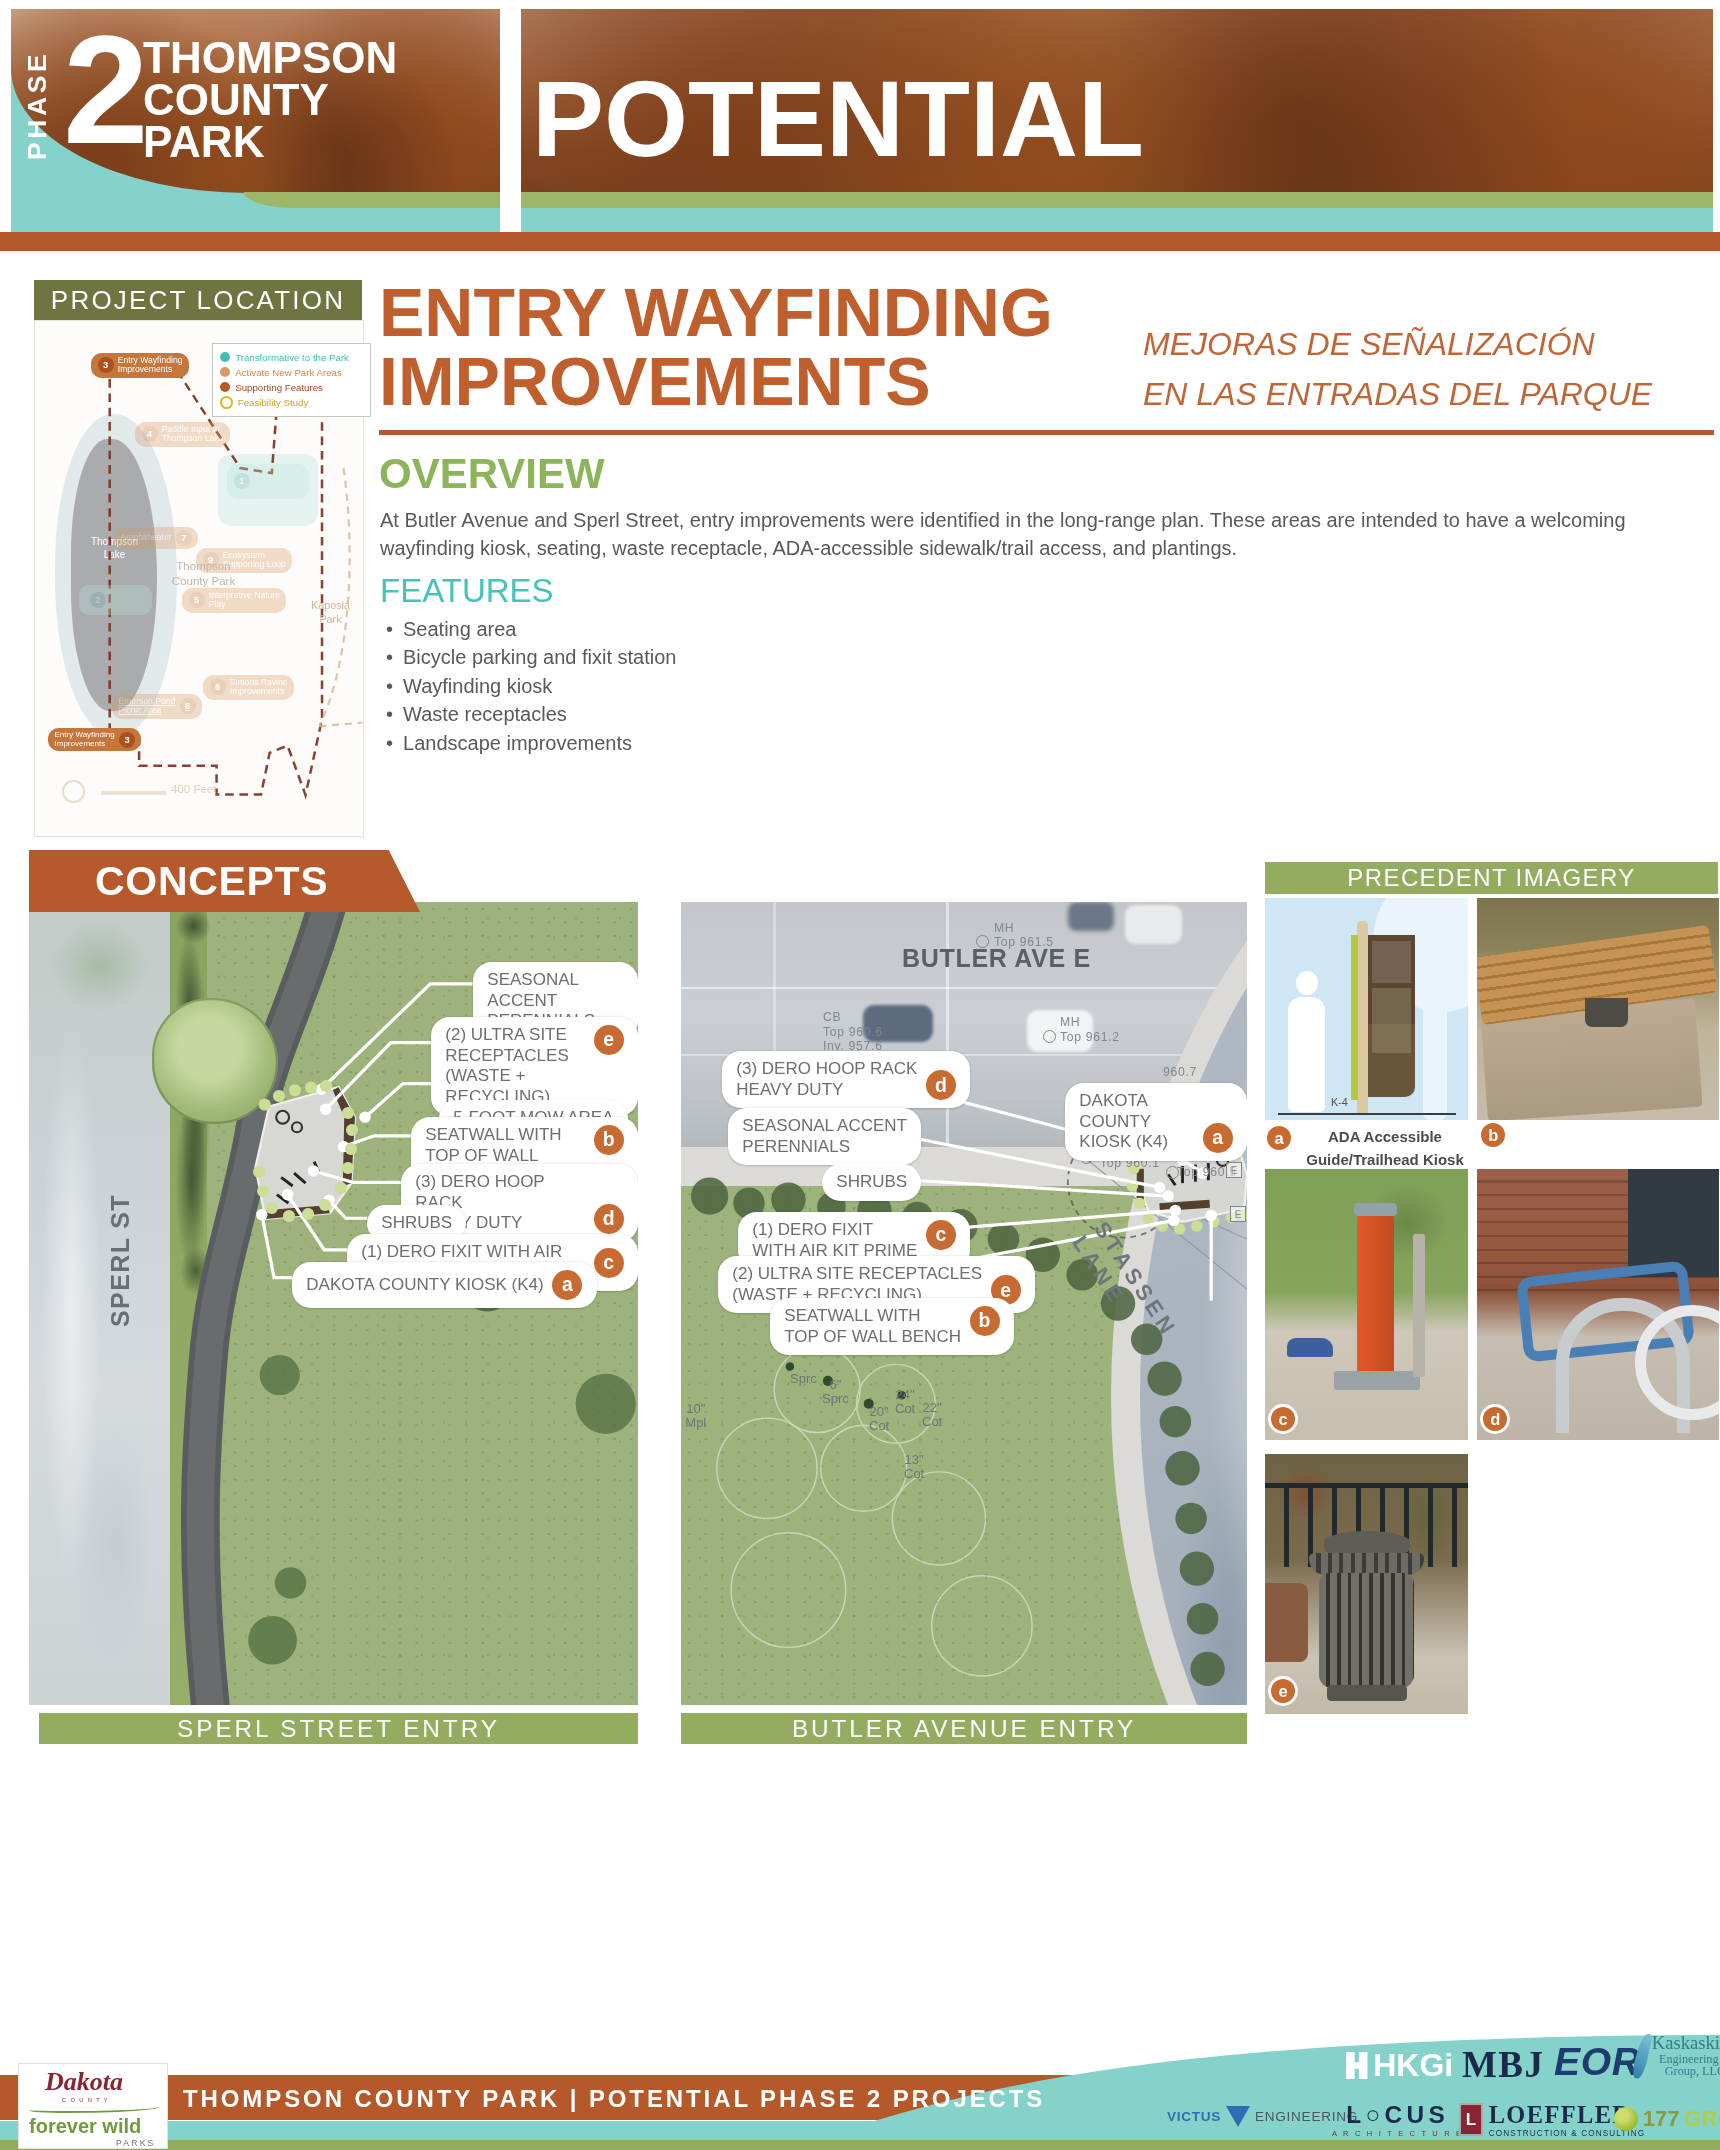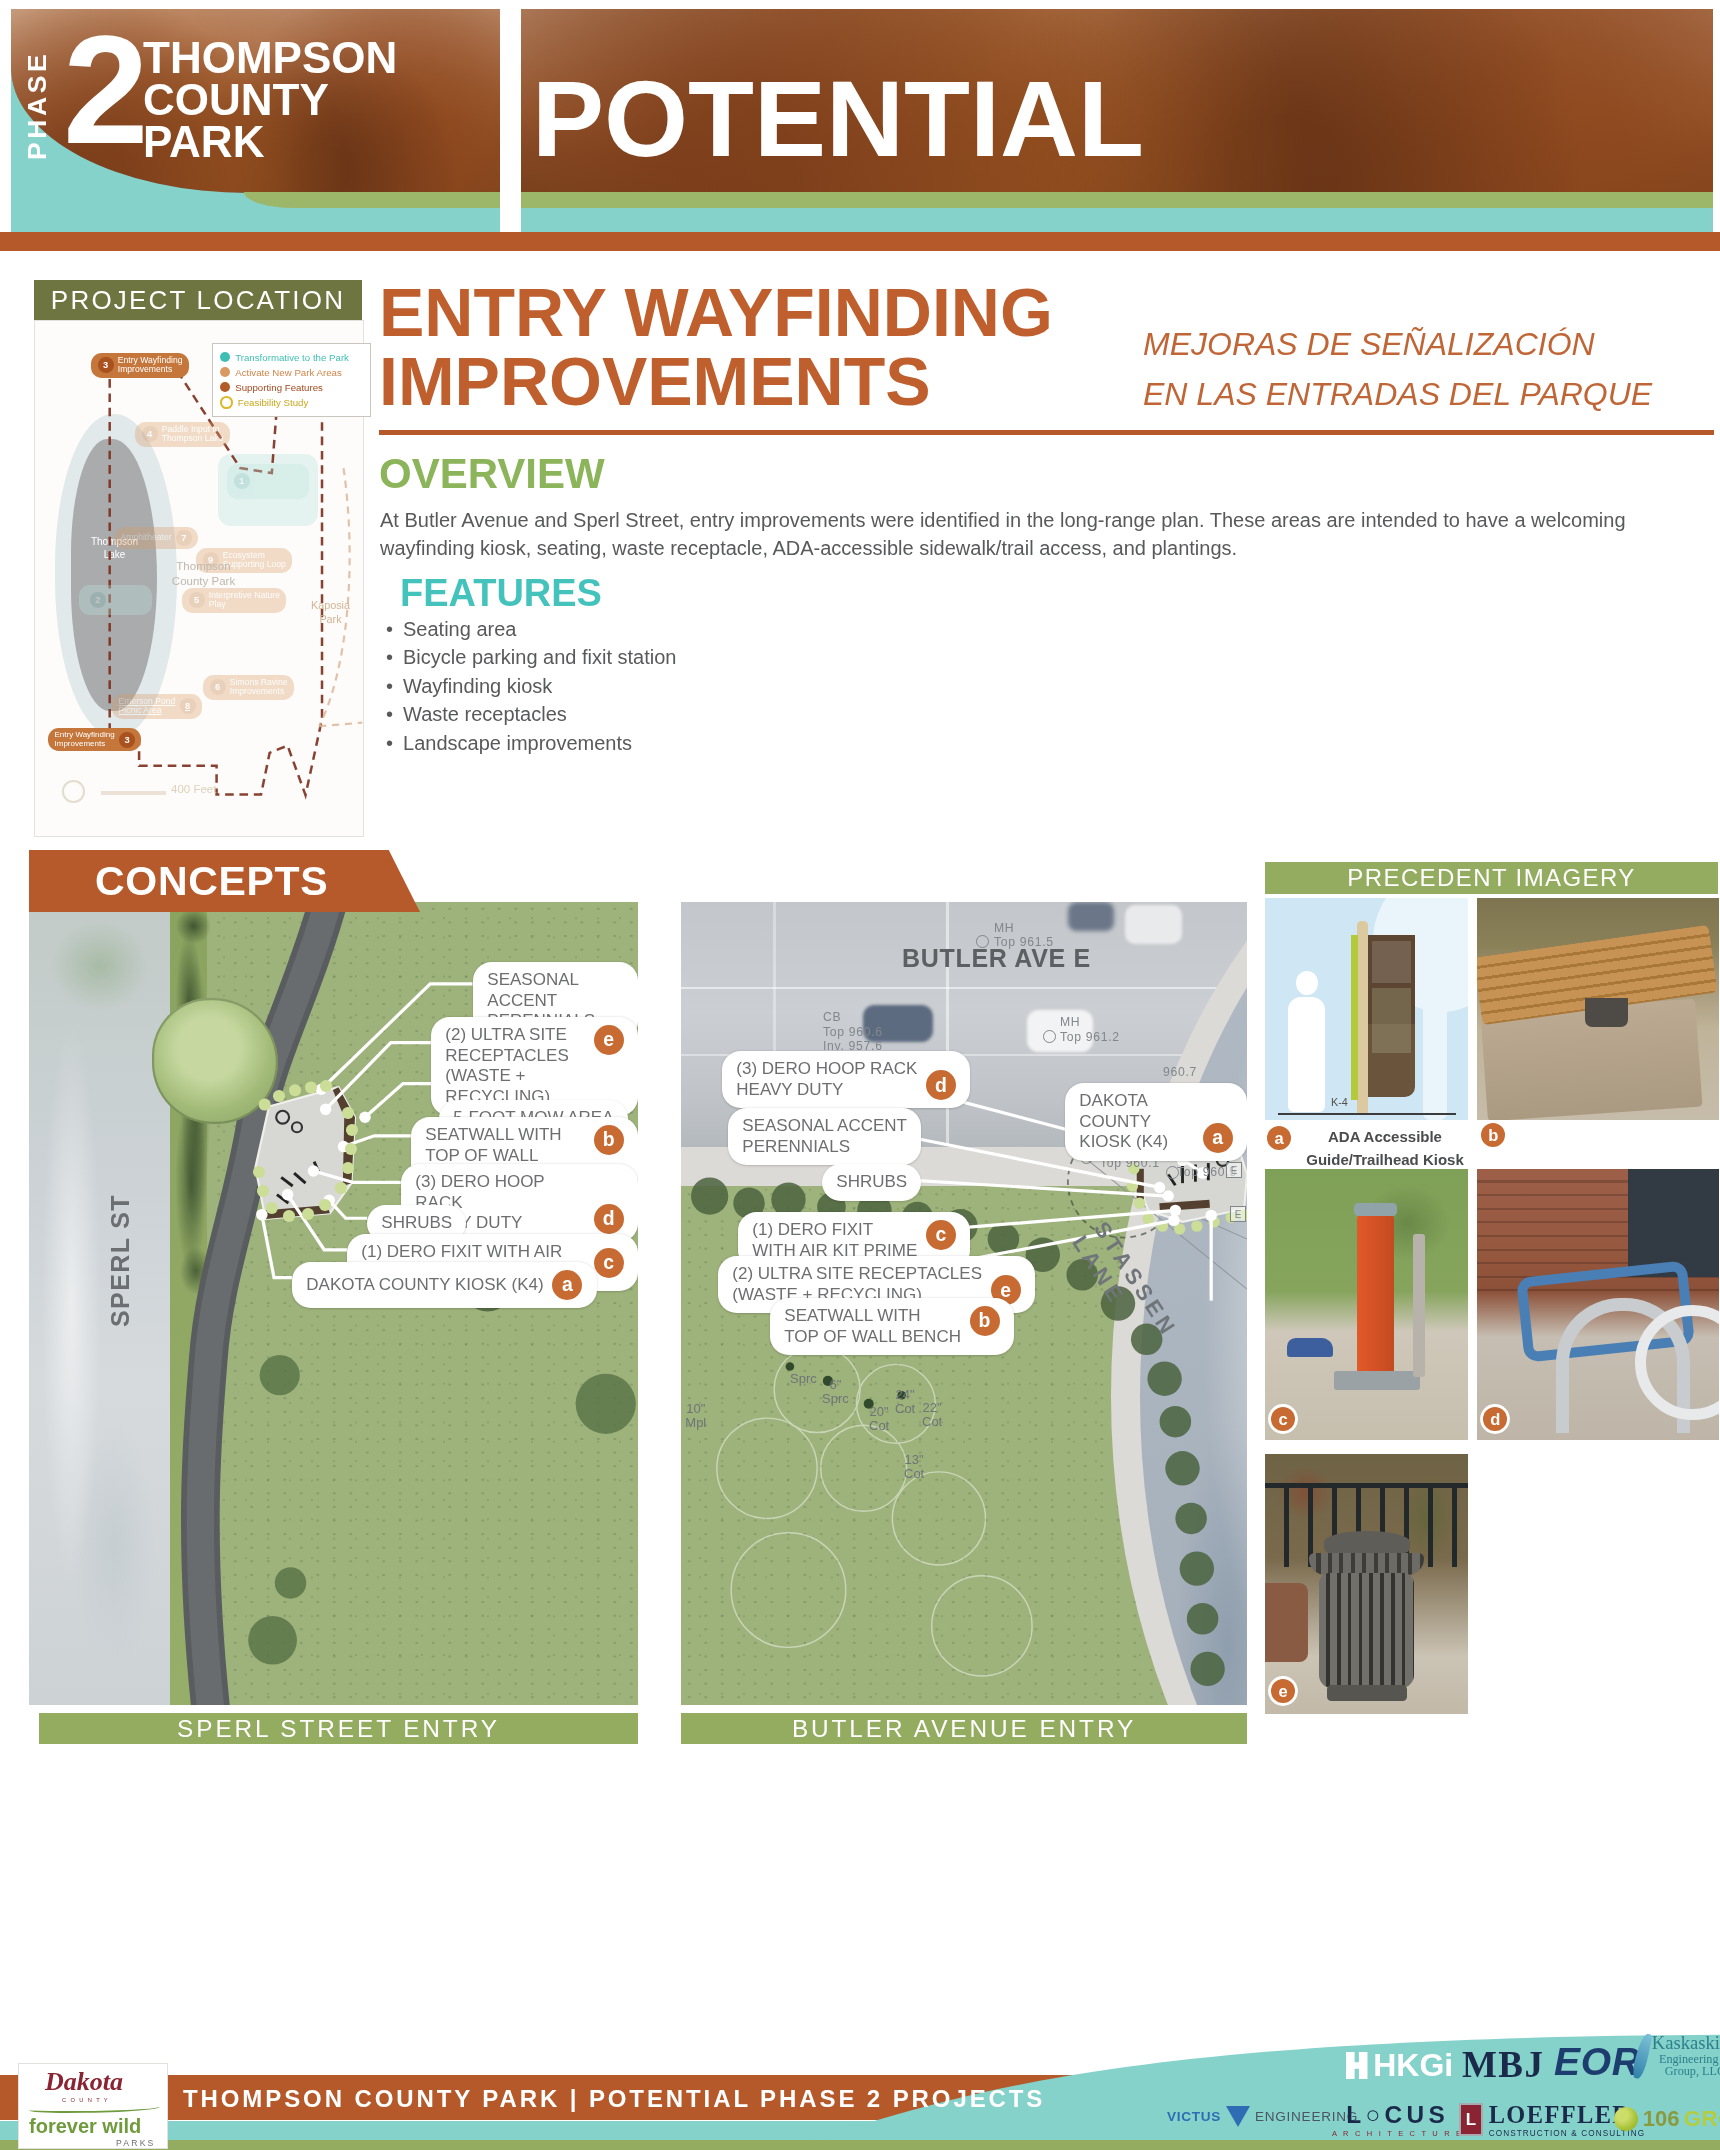--- a/index.html
+++ b/index.html
@@ -185,21 +185,21 @@
   </div>
   <div class="a" style="left:1143px;top:320px;color:#c06536;font-style:italic;font-size:32px;line-height:1.55;">
     <div>MEJORAS DE SEÑALIZACIÓN</div>
     <div>EN LAS ENTRADAS DEL PARQUE</div>
   </div>
   <div class="a" style="left:379px;top:430px;width:1335px;height:5px;background:#b5592a;"></div>
 
   <div class="a" style="left:379px;top:450px;color:#8cb45a;font-weight:bold;font-size:42px;">OVERVIEW</div>
   <div class="a" style="left:380px;top:506px;width:1255px;font-size:20px;line-height:1.42;color:#58595b;">At Butler Avenue and Sperl Street, entry improvements were identified in the long-range plan. These areas are intended to have a welcoming wayfinding kiosk, seating, waste receptacle, ADA-accessible sidewalk/trail access, and plantings.</div>
 
-  <div class="a" style="left:400px;top:572px;color:#44c3bd;font-weight:bold;font-size:38px;">FEATURES</div>
+  <div class="a" style="left:380px;top:572px;color:#44c3bd;font-weight:normal;font-size:33px;">FEATURES</div>
   <div class="a" style="left:386px;top:615px;font-size:20px;line-height:1.42;color:#58595b;">
     <div style="display:flex;gap:10px;">
       <span>•</span>
       <span>Seating area</span>
       </div>
     <div style="display:flex;gap:10px;">
       <span>•</span>
       <span>Bicycle parking and fixit station</span>
       </div>
     <div style="display:flex;gap:10px;">
@@ -668,18 +668,18 @@
   <div class="a" style="left:1459px;top:2101px;display:flex;gap:5.7px;align-items:center;">
     <span style="width:20px;height:29px;background:#8a2432;color:#fff;font-weight:bold;font-size:17px;display:flex;align-items:center;justify-content:center;border:2.2px solid #a8aab0;">L</span>
     <span>
       <div style="font-family:'Liberation Serif',serif;font-weight:bold;font-size:24.4px;color:#1b2a4a;letter-spacing:1.4px;">LOEFFLER</div>
       <div style="font-size:8.2px;color:#1b2a4a;letter-spacing:1.1px;">CONSTRUCTION &amp; CONSULTING</div>
     </span>
   </div>
   <div class="a" style="left:1614px;top:2106px;display:flex;align-items:center;gap:4.3px;">
     <span style="width:24.4px;height:24.4px;border-radius:50%;background:
             radial-gradient(circle at 35% 35%, #cddd6a 0 25%, #a9c43a 60%, #8aa42c 100%);"></span>
-    <span style="color:#8a9a3c;font-weight:bold;font-size:22px;">106</span>
+    <span style="color:#8a9a3c;font-weight:bold;font-size:22px;">177</span>
     <span style="color:#b5cc3f;font-weight:bold;font-size:22px;letter-spacing:0.7px;">GROUP</span>
   </div>
 
 </div>
 
 
 </body></html>

